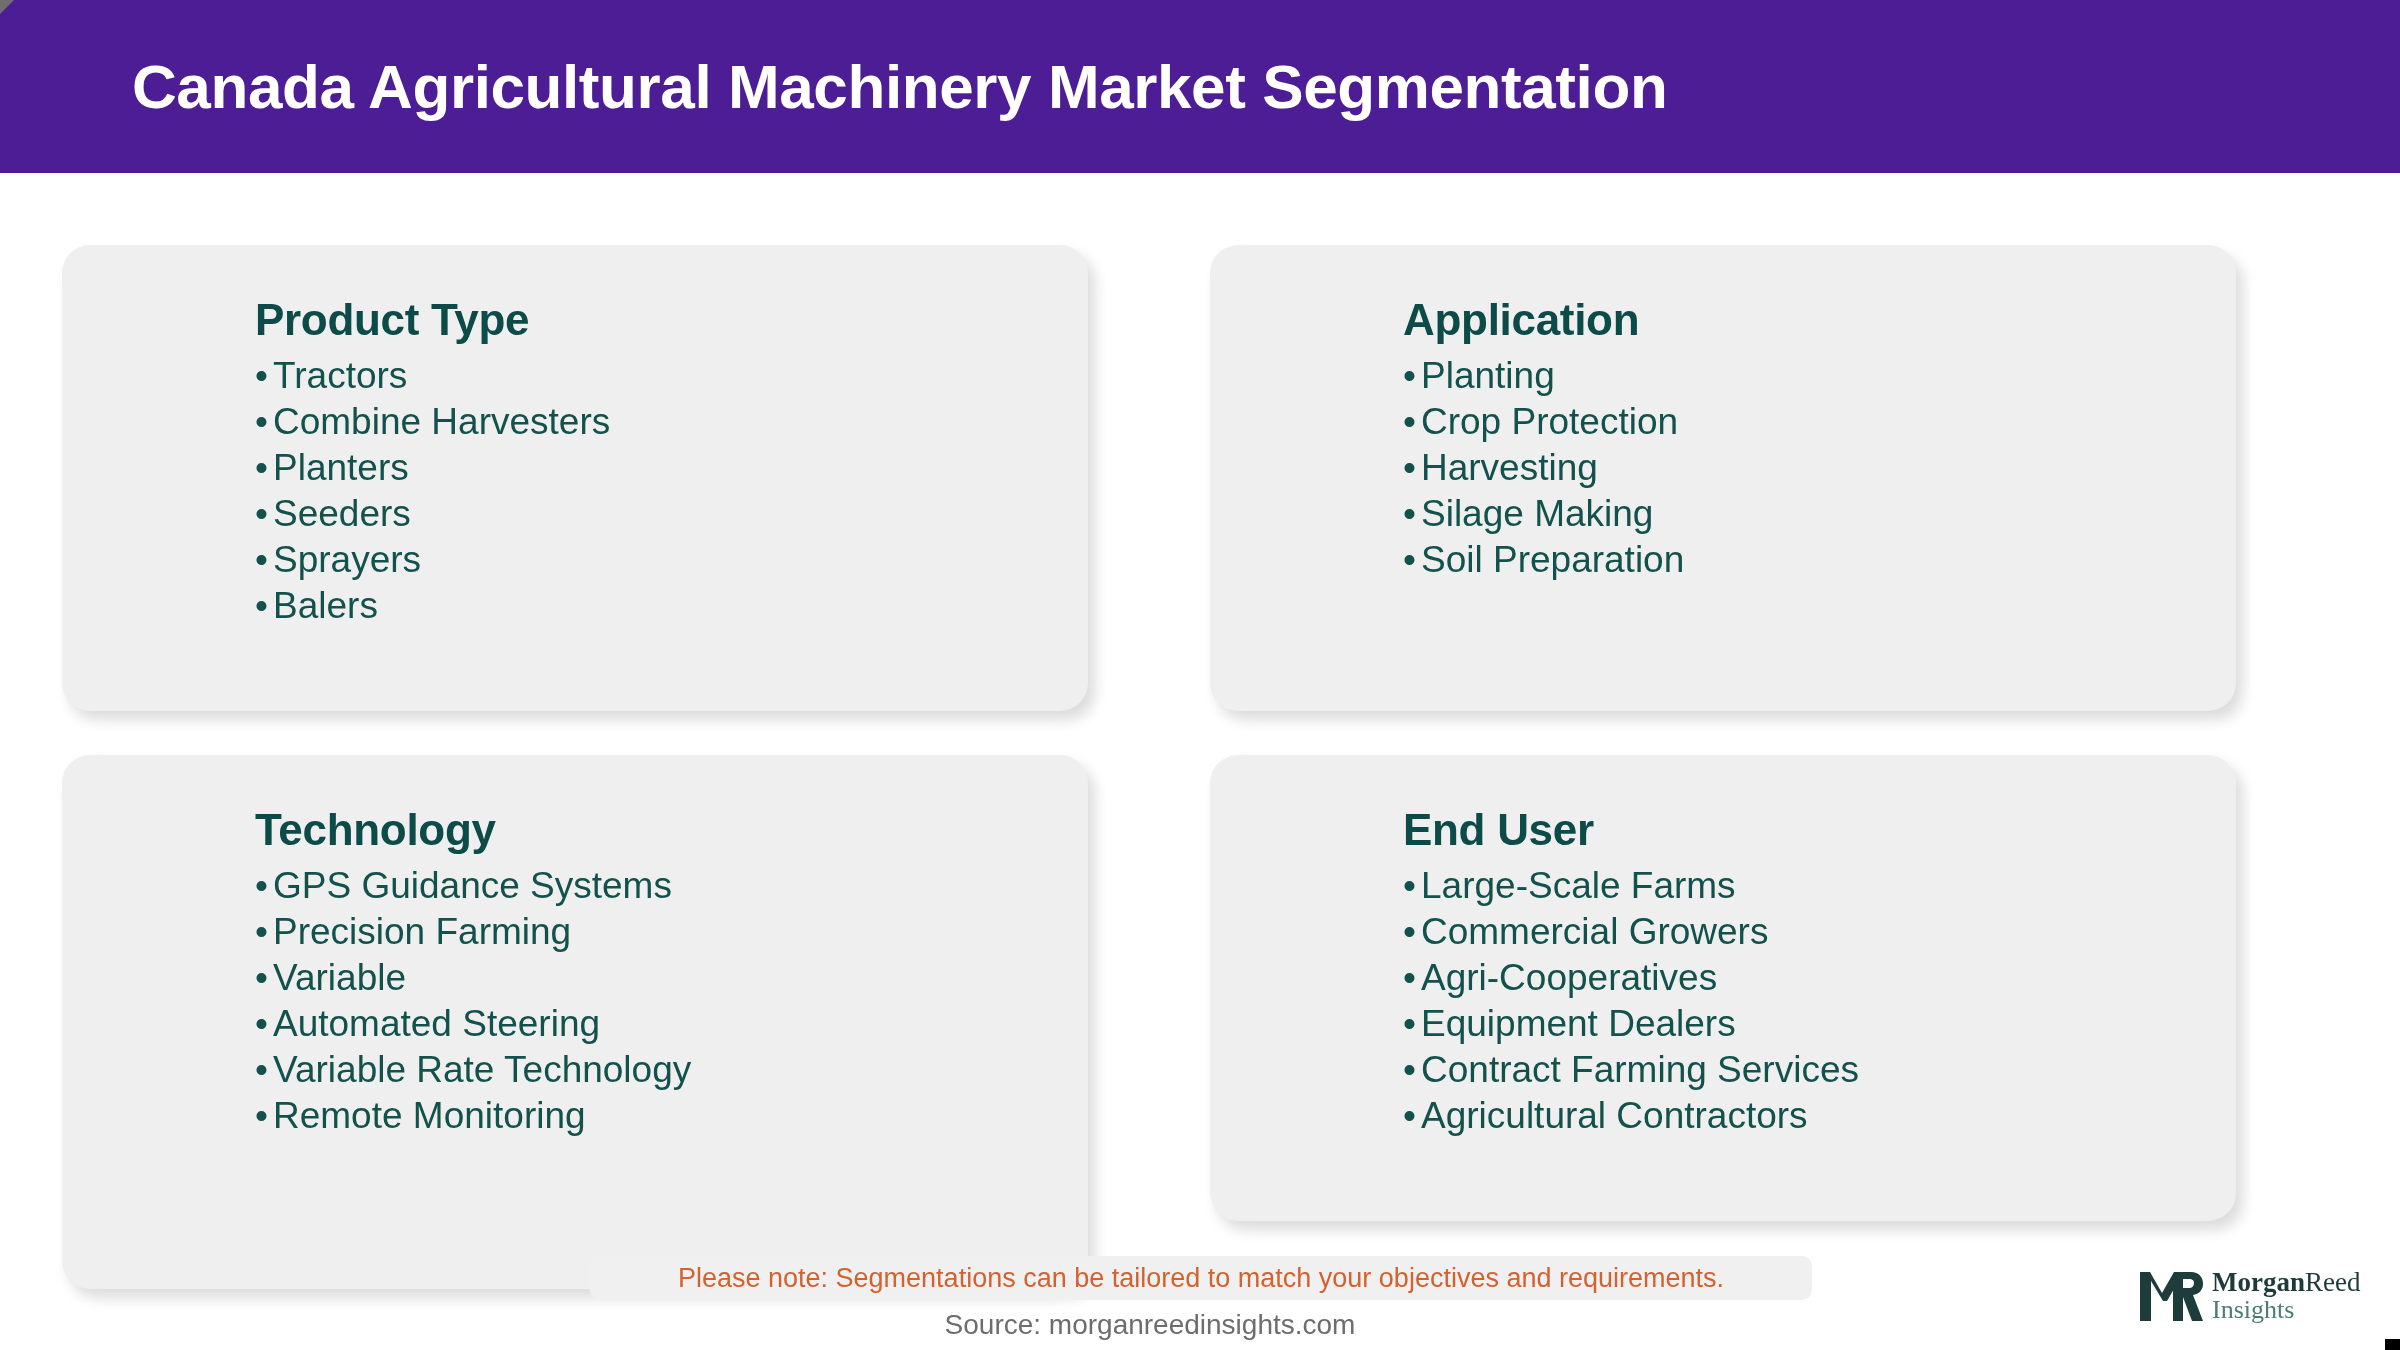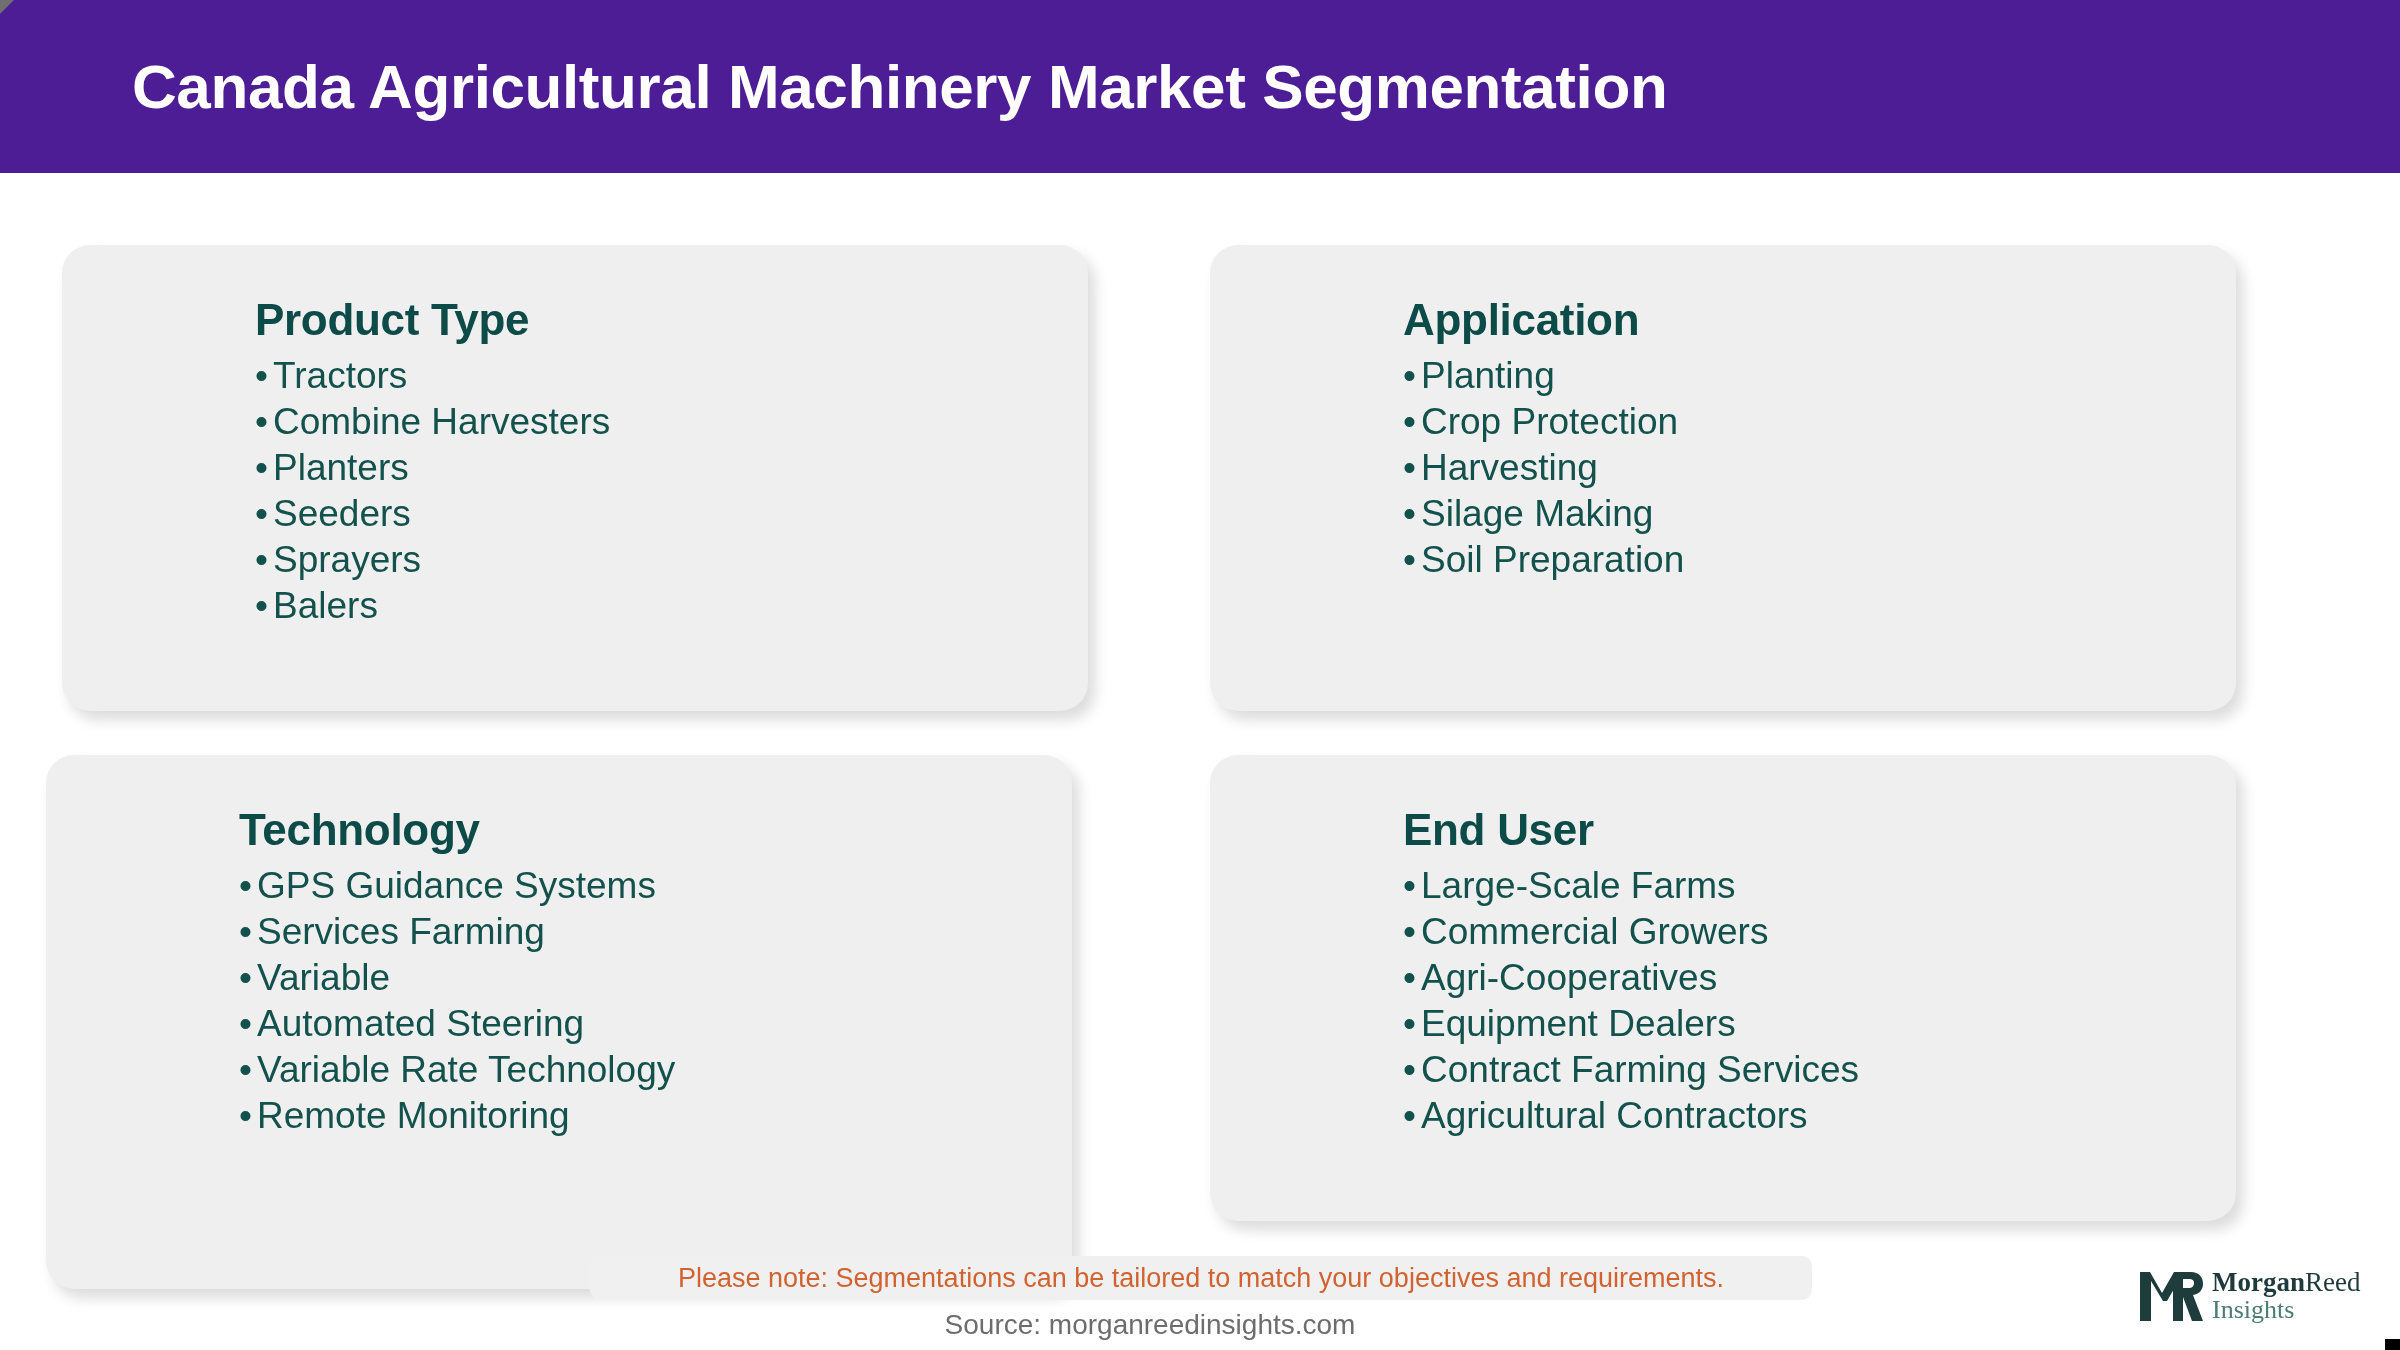--- a/index.html
+++ b/index.html
@@ -59,21 +59,21 @@
   .card {
     position: absolute;
     background: #EFEFEF;
     border-radius: 28px;
     box-shadow: 7px 9px 14px rgba(0,0,0,0.14);
     box-sizing: border-box;
     padding: 52px 46px 40px 46px;
   }
   .card.c0 { left: 62px;   top: 72px;  width: 1026px; height: 466px; }
   .card.c1 { left: 1210px; top: 72px;  width: 1026px; height: 466px; }
-  .card.c2 { left: 46px;   top: 582px; width: 1026px; height: 534px; }
+  .card.c2 { left: 62px;   top: 582px; width: 1026px; height: 534px; }
   .card.c3 { left: 1210px; top: 582px; width: 1026px; height: 466px; }
 
   .card-title {
     color: #0C4B47;
     font-size: 44px;
     font-weight: bold;
     letter-spacing: -0.3px;
     margin: 0 0 10px 0;
     padding-left: 147px;
     line-height: 1.05;
@@ -208,21 +208,21 @@
       <li><span class="bullet">•</span><span>Harvesting</span></li>
       <li><span class="bullet">•</span><span>Silage Making</span></li>
       <li><span class="bullet">•</span><span>Soil Preparation</span></li>
     </ul>
   </div>
 
   <div class="card c2">
     <div class="card-title">Technology</div>
     <ul class="card-list">
       <li><span class="bullet">•</span><span>GPS Guidance Systems</span></li>
-      <li><span class="bullet">•</span><span>Services Farming</span></li>
+      <li><span class="bullet">•</span><span>Precision Farming</span></li>
       <li><span class="bullet">•</span><span>Variable</span></li>
       <li><span class="bullet">•</span><span>Automated Steering</span></li>
       <li><span class="bullet">•</span><span>Variable Rate Technology</span></li>
       <li><span class="bullet">•</span><span>Remote Monitoring</span></li>
     </ul>
   </div>
 
   <div class="card c3">
     <div class="card-title">End User</div>
     <ul class="card-list">

